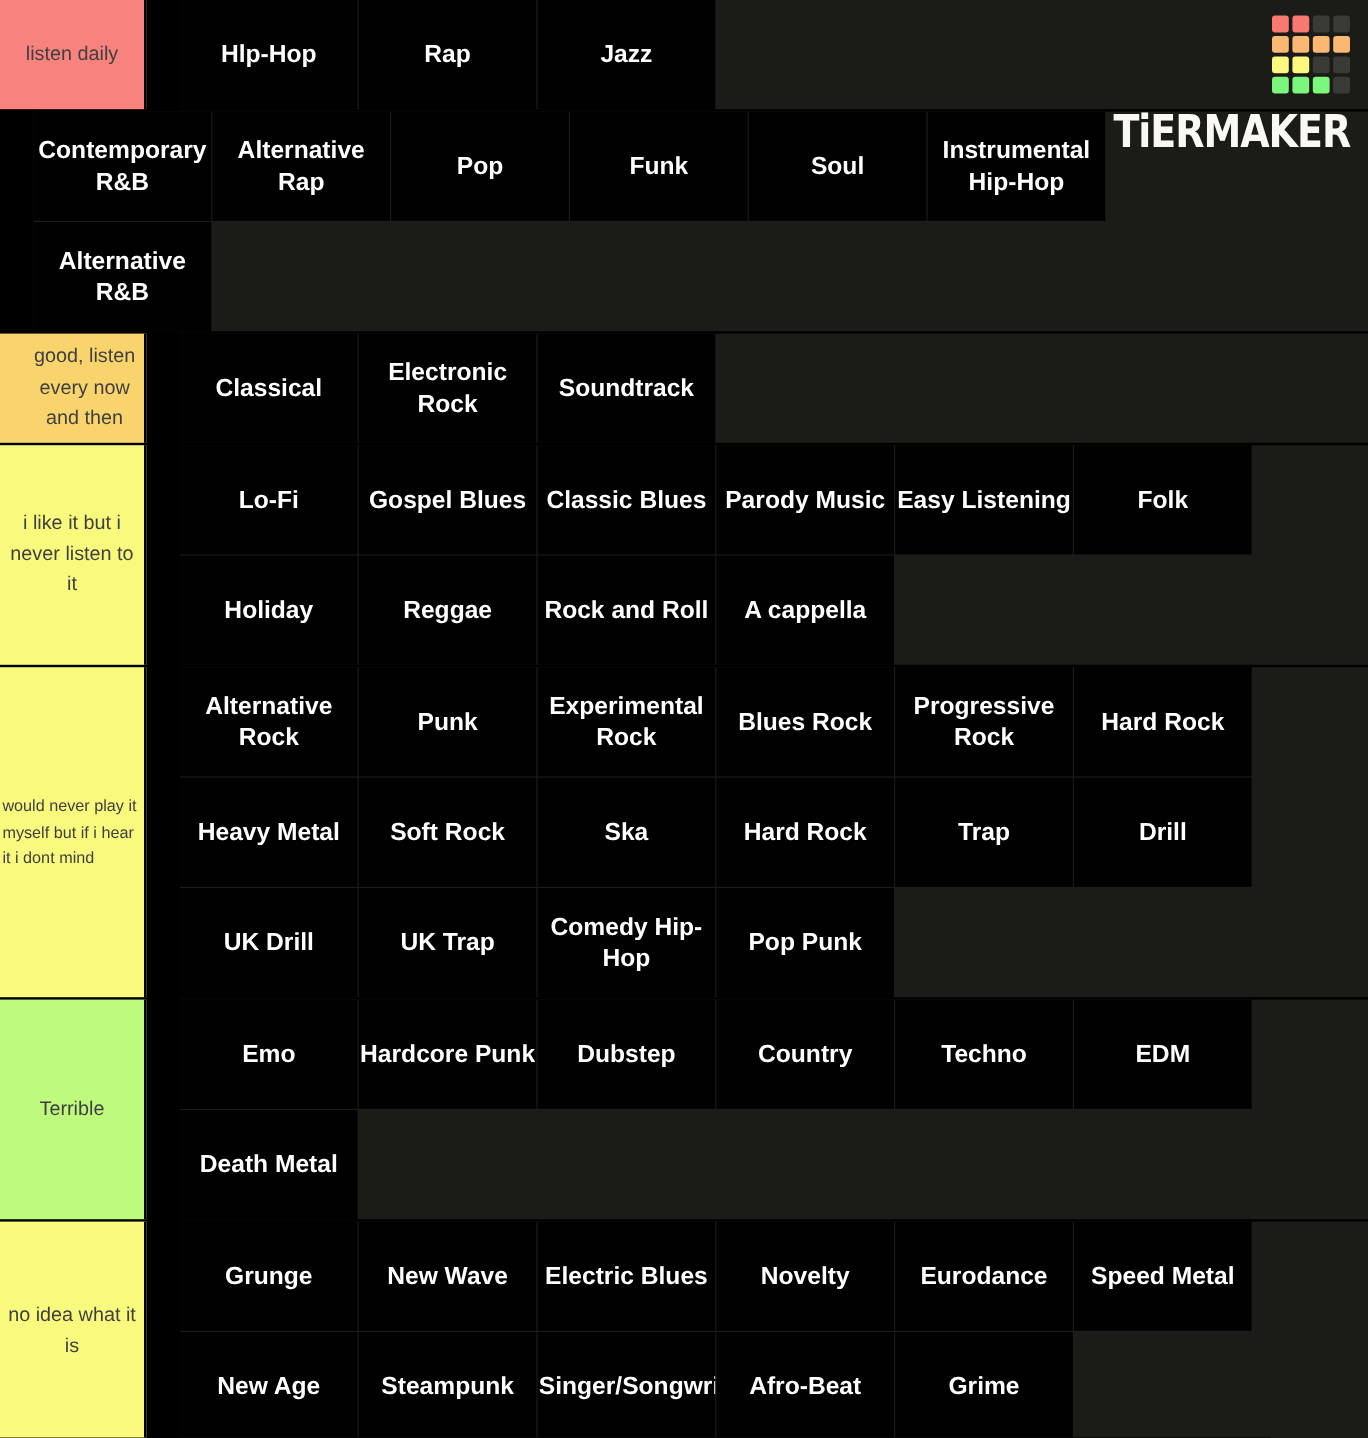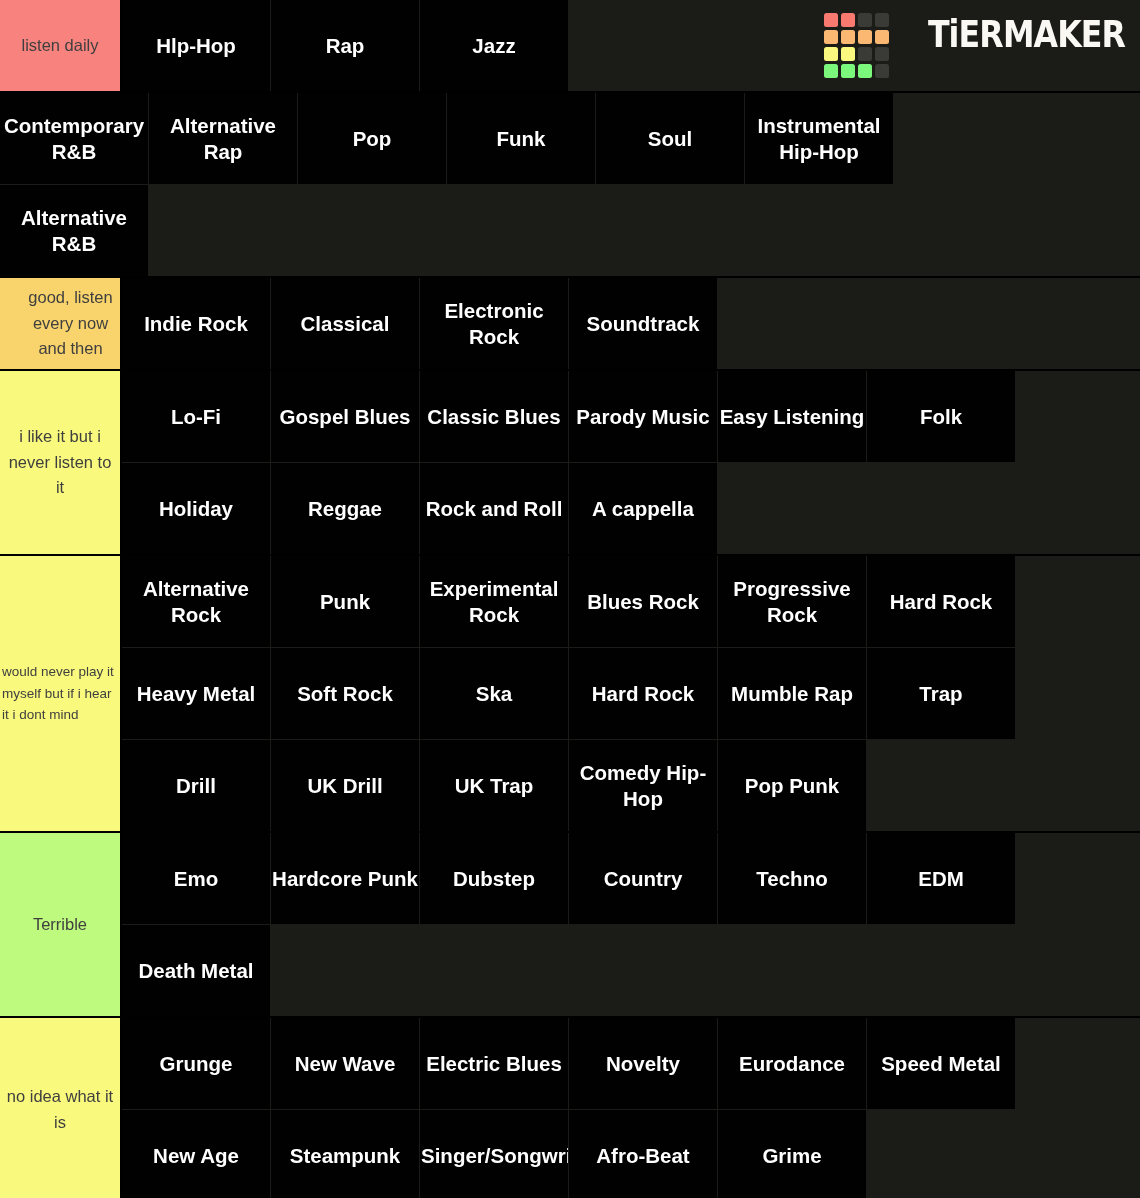--- a/index.html
+++ b/index.html
@@ -44,20 +44,21 @@
     padding: 2px 0 2px 2px;
   }
   .tier-items {
     flex: 1;
     display: grid;
     grid-template-columns: repeat(6, 148px);
     grid-auto-rows: 91px;
     gap: 1px;
     background: #1b1b18;
     align-content: start;
+    margin-left: 28px;
   }
   .item-cell {
     background: #010101;
     color: #fff;
     font-weight: bold;
     font-size: 20.5px;
     line-height: 26px;
     display: flex;
     align-items: center;
     justify-content: center;
@@ -68,22 +69,23 @@
     display: block;
     width: 100%;
     overflow: hidden;
     padding: 0 1px;
   }
   .logo {
     position: absolute;
     top: 13px;
     right: 15px;
     display: flex;
-    align-items: flex-start;
+    align-items: flex-end;
     gap: 12px;
+    flex-direction: column;
   }
   .logo-grid {
     display: grid;
     grid-template-columns: repeat(4, 14px);
     grid-auto-rows: 14px;
     gap: 3px;
   }
   .logo-sq {
     border-radius: 2.5px;
   }
@@ -142,23 +144,20 @@
             <span>Alternative R&amp;B</span>
           </div>
         </div>
       </div>
       <div class="tier-row">
         <div class="tier-label" style="background: rgb(249, 212, 108); padding-left: 24px;">
           <span>good, listen every now and then</span>
         </div>
         <div class="tier-items">
           <div class="item-cell">
-            <span>Indie Rock</span>
-          </div>
-          <div class="item-cell">
             <span>Classical</span>
           </div>
           <div class="item-cell">
             <span>Electronic Rock</span>
           </div>
           <div class="item-cell">
             <span>Soundtrack</span>
           </div>
         </div>
       </div>
@@ -226,23 +225,20 @@
             <span>Heavy Metal</span>
           </div>
           <div class="item-cell">
             <span>Soft Rock</span>
           </div>
           <div class="item-cell">
             <span>Ska</span>
           </div>
           <div class="item-cell">
             <span>Hard Rock</span>
-          </div>
-          <div class="item-cell">
-            <span>Mumble Rap</span>
           </div>
           <div class="item-cell">
             <span>Trap</span>
           </div>
           <div class="item-cell">
             <span>Drill</span>
           </div>
           <div class="item-cell">
             <span>UK Drill</span>
           </div>

